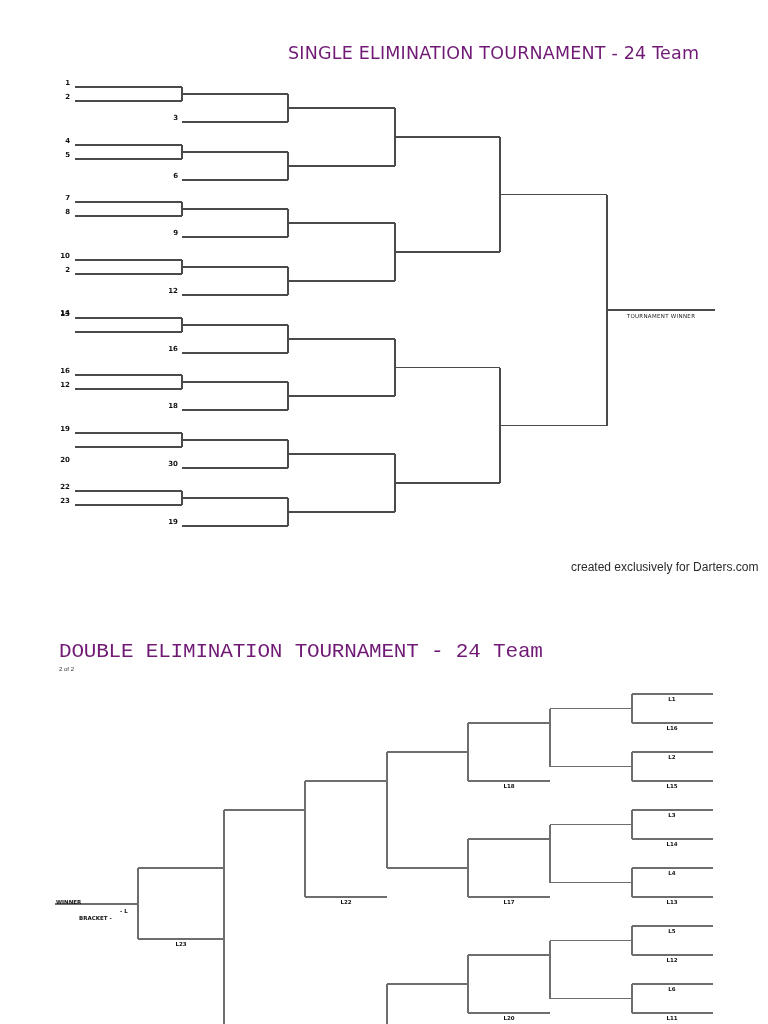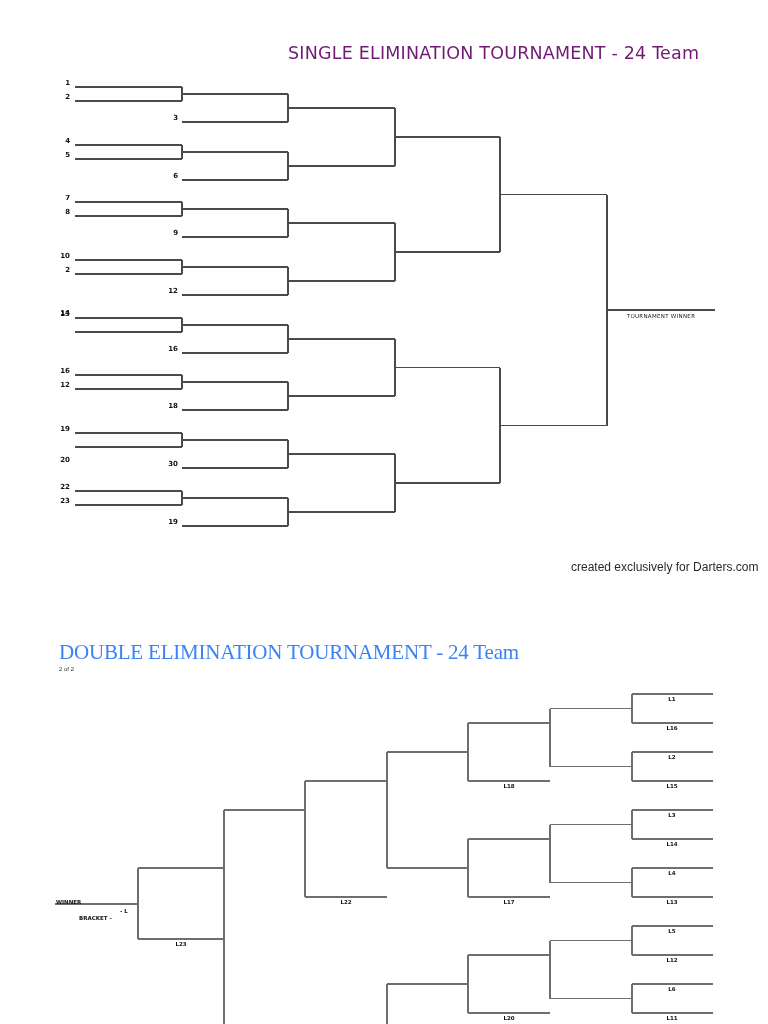--- a/index.html
+++ b/index.html
@@ -8,22 +8,22 @@
     font-family:"DejaVu Sans",sans-serif;color:#1f1f1f;
   }
   svg.lines{position:absolute;left:0;top:0;}
   .title-single{
     position:absolute;left:288px;top:44px;
     font-family:"DejaVu Sans",sans-serif;font-size:17.5px;line-height:19px;
     color:#701a75;white-space:nowrap;letter-spacing:.2px;
   }
   .title-double{
     position:absolute;left:59px;top:641px;
-    font-family:Liberation Serif, serif;font-size:21px;line-height:22px;
-    color:#3b82f6;white-space:nowrap;letter-spacing:-.2px;text-align:right;
+    font-family:Liberation Mono, monospace;font-size:21px;line-height:22px;
+    color:#701a75;white-space:nowrap;letter-spacing:-.2px;text-align:right;
   }
   .page-ind{
     position:absolute;left:59px;top:666px;
     font-family:"Liberation Sans",sans-serif;font-size:6px;color:#333;
   }
   .tn{
     position:absolute;left:42px;width:28px;text-align:right;
     font-size:7px;line-height:8px;font-weight:bold;color:#111;
   }
   .tn.bye{left:146px;width:32px;}

